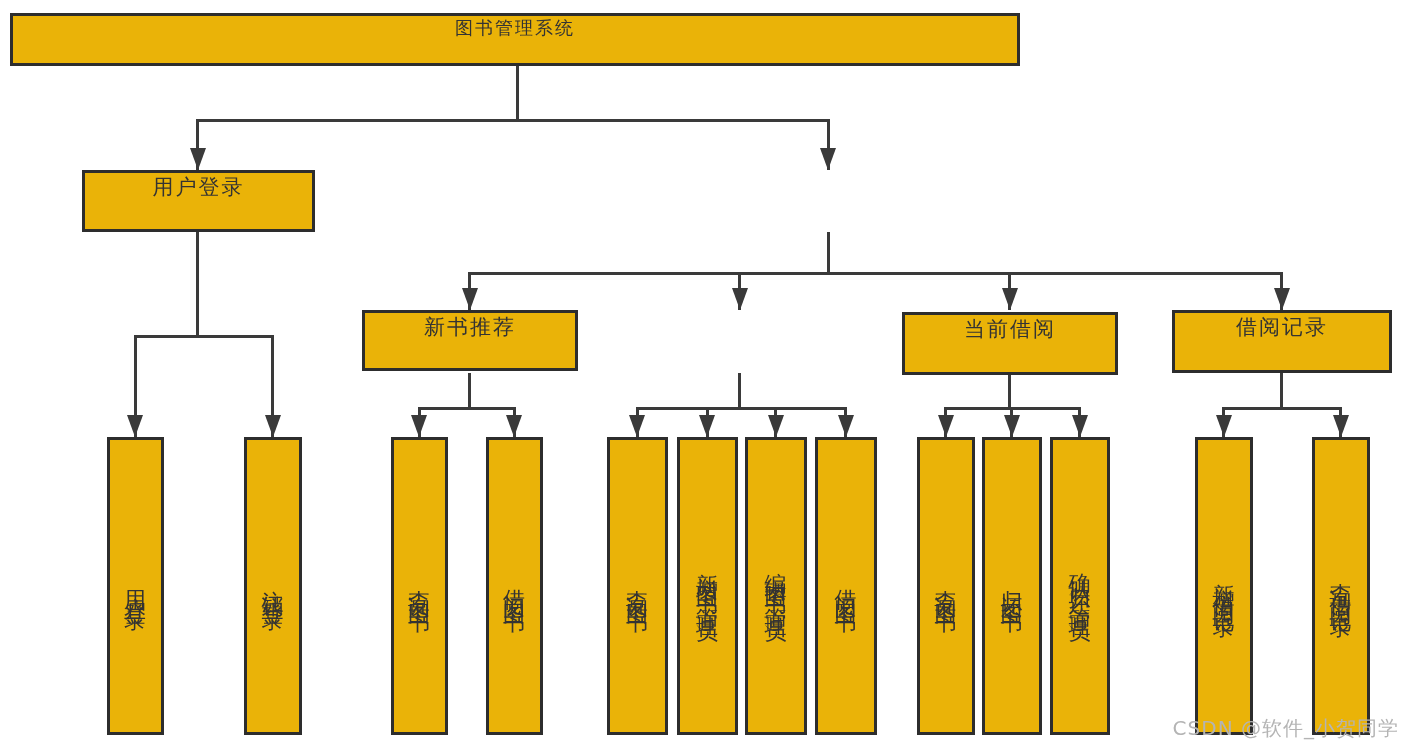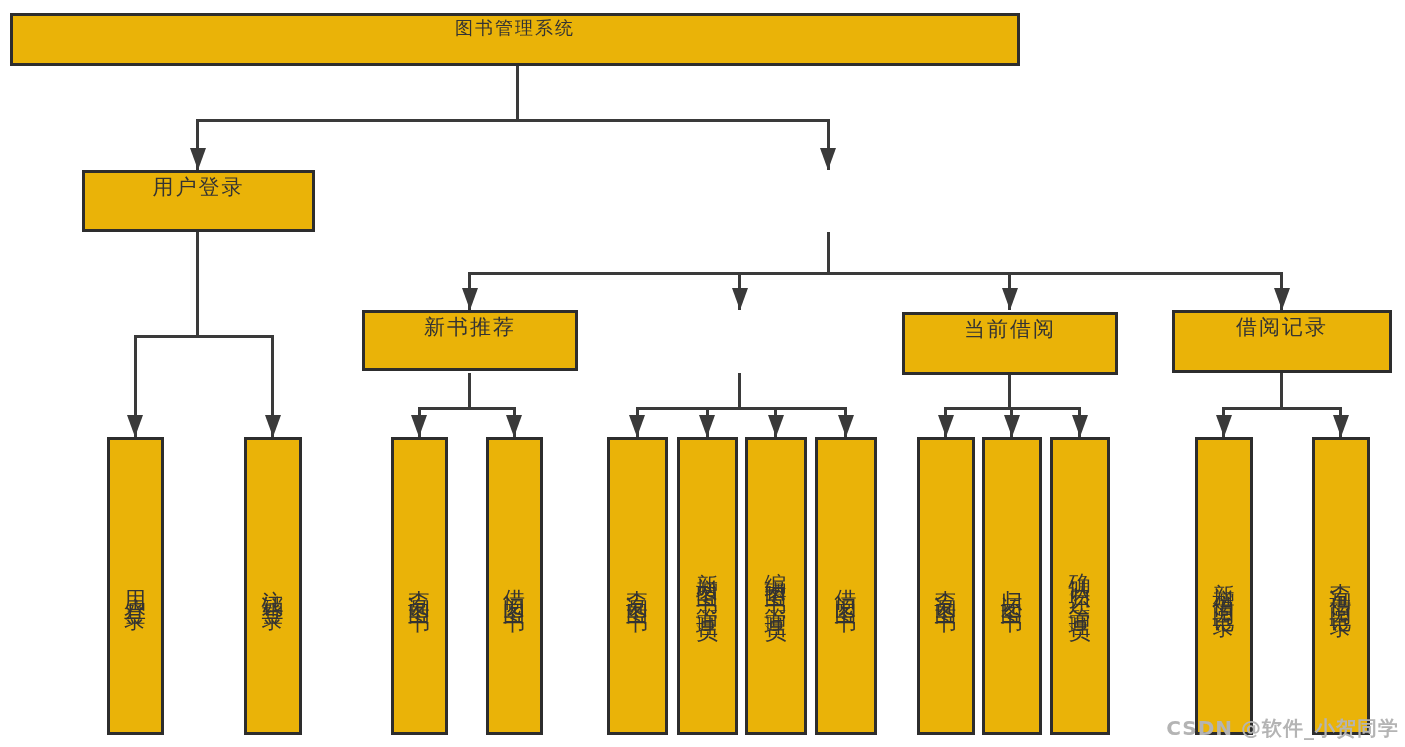--- a/index.html
+++ b/index.html
@@ -45,21 +45,20 @@
   }
   .watermark {
     position: absolute;
     right: 6px;
     bottom: 5px;
     font-size: 20px;
     color: #b4b4b4;
     letter-spacing: 1px;
     z-index: 5;
     white-space: nowrap;
-    font-weight: bold;
   }
 </style>
 </head>
 <body>
 
 <div class="canvas">
 
   <div class="v" style="left:516px;top:66px;height:56px"></div>
   <div class="h" style="left:196px;top:119px;width:634px"></div>
   <div class="v" style="left:196px;top:119px;height:51px"></div>

